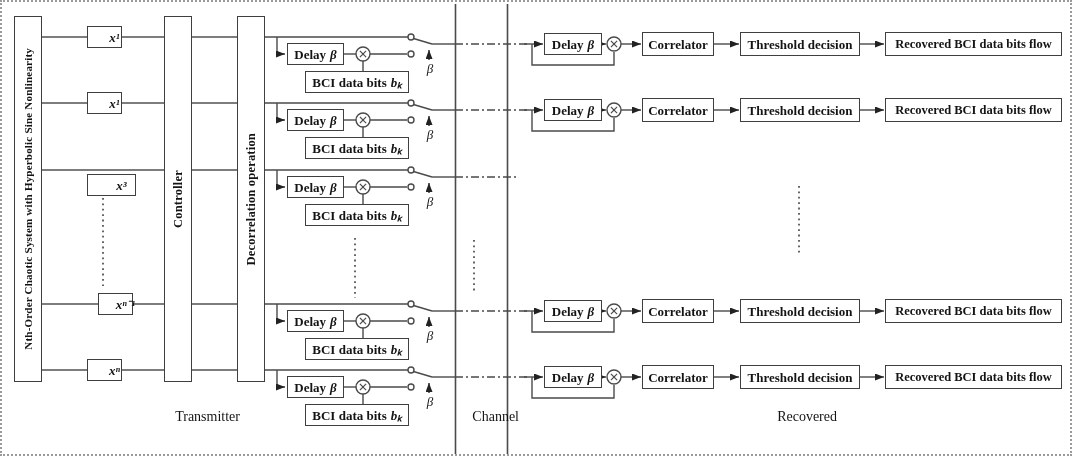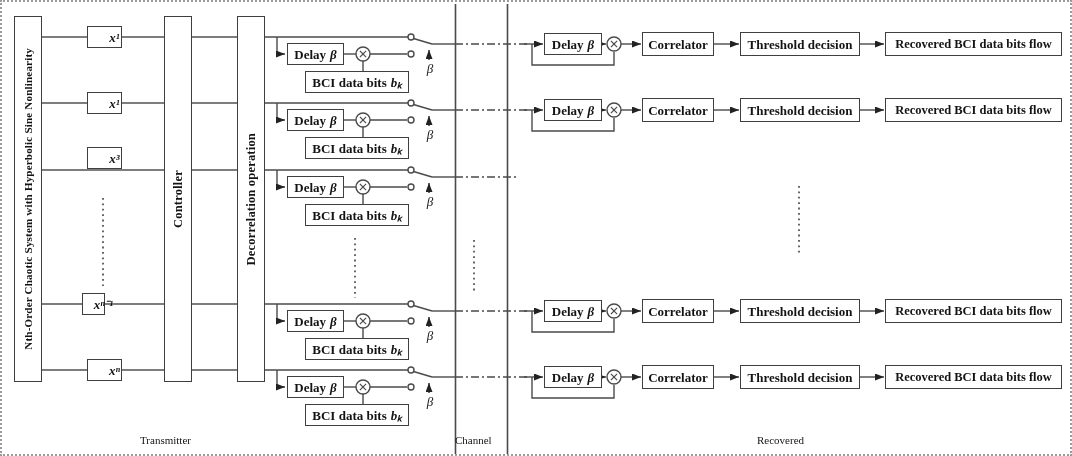--- a/index.html
+++ b/index.html
@@ -20,22 +20,22 @@
     white-space:nowrap; font-weight:bold; letter-spacing:.2px;
   }
   .xbox{font-style:italic; font-size:13px;padding-left:20px;}
   .gap{display:inline-block; width:4px;}
   .it{font-style:italic;}
   .beta-label{
     position:absolute; font-style:italic; font-size:13px; font-weight:normal;
     width:16px; text-align:center; line-height:1;
   }
   .seclabel{
-    position:absolute; top:432px; font-size:11px; font-weight:normal;
-    text-align:left; line-height:1.2; white-space:nowrap;
+    position:absolute; top:407px; font-size:14px; font-weight:normal;
+    text-align:right; line-height:1.2; white-space:nowrap;
   }
   .recov{font-size:12.5px;}
 </style>
 </head>
 <body>
 
 <div id="fig">
 
   <svg id="wires" viewBox="0 0 1072 456" xmlns="http://www.w3.org/2000/svg">
     <defs>
@@ -102,22 +102,22 @@
       <line x1="797" y1="184" x2="797" y2="252"></line>
     </g>
   </svg>
 
   <div class="box vbox" style="left:12px;top:14px;width:28px;height:366px;">
     <span class="vtext" style="font-size:11px;">Nth-Order Chaotic System with Hyperbolic Sine Nonlinearity</span>
   </div>
 
   <div class="box xbox" style="left:85px;top:24px;width:35px;height:22px;">x¹</div>
   <div class="box xbox" style="left:85px;top:90px;width:35px;height:22px;">x¹</div>
-  <div class="box xbox" style="left:85px;top:145px;width:35px;height:22px;">x³</div>
-  <div class="box xbox" style="left:80px;top:291px;width:23px;height:22px;">xⁿ⁻¹</div>
+  <div class="box xbox" style="left:85px;top:172px;width:49px;height:22px;">x³</div>
+  <div class="box xbox" style="left:96px;top:291px;width:35px;height:22px;">xⁿ⁻¹</div>
   <div class="box xbox" style="left:85px;top:357px;width:35px;height:22px;">xⁿ</div>
 
   <div class="box vbox" style="left:162px;top:14px;width:28px;height:366px;">
     <span class="vtext" style="font-size:12.5px;">Controller</span>
   </div>
   <div class="box vbox" style="left:235px;top:14px;width:28px;height:366px;">
     <span class="vtext" style="font-size:12.5px;">Decorrelation operation</span>
   </div>
 
   <div class="box" style="left:285px;top:41px;width:57px;height:22px;">

